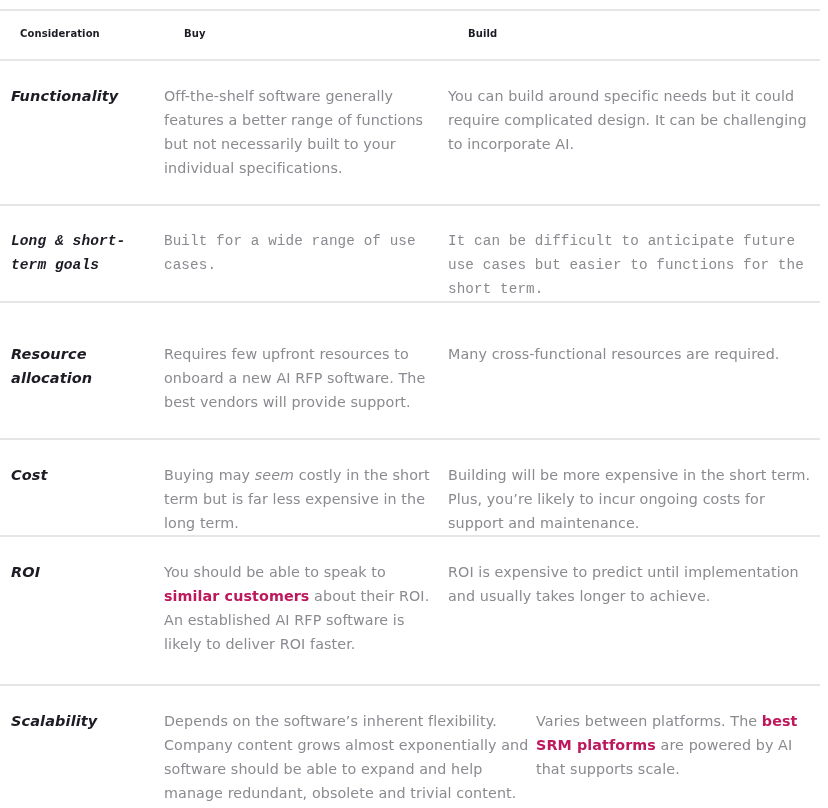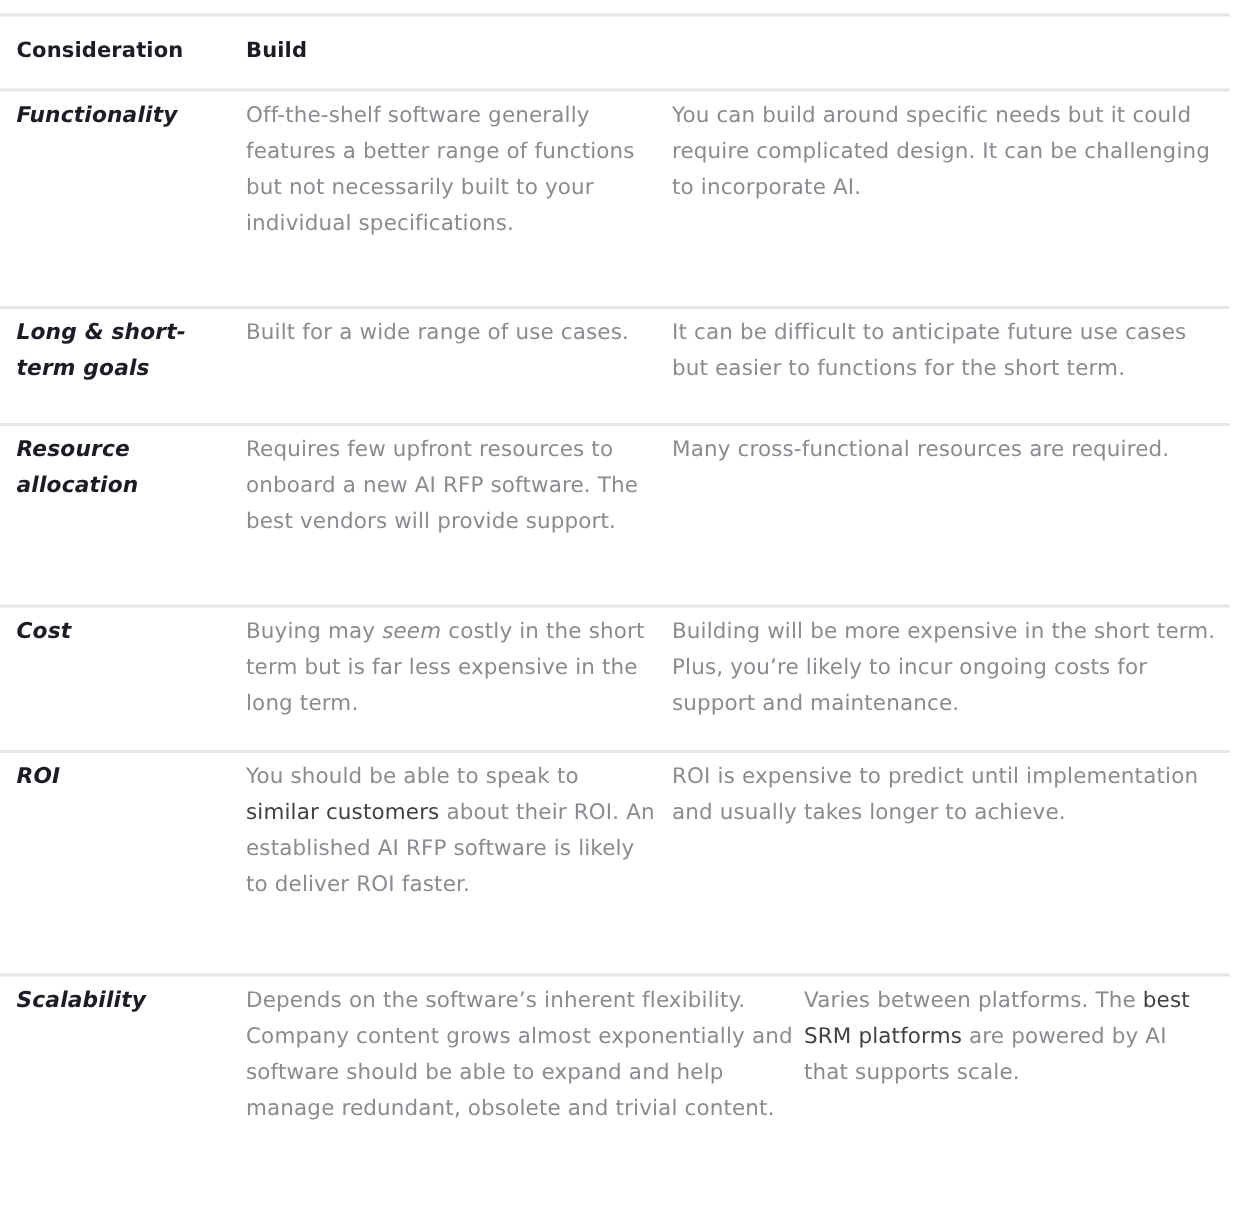--- a/index.html
+++ b/index.html
@@ -24,76 +24,78 @@
   .row {
     display: flex;
     border-bottom: 2px solid #e6e6e8;
     box-sizing: border-box;
   }
   .row.last {
     border-bottom: none;
   }
   .cell {
     box-sizing: border-box;
-    padding-top: 4px;
+    padding-top: 23px;
     font-size: 14.3px;
     line-height: 24px;
     letter-spacing: 0.1px;
   }
   .c1 { width: 164px; padding-left: 11px; padding-right: 6px; }
   .c2 { width: 284px; padding-right: 10px; }
   .c3 { width: 372px; padding-right: 6px; }
   .header .cell {
     color: #1c1c24;
     font-weight: 600;
-    font-size: 14px;
+    font-size: 10px;
     padding-top: 11px;
     padding-bottom: 13px;
+    padding-left: 20px;
   }
   .consideration {
     color: #1c1c24;
     font-style: italic;
     font-weight: 700;
     font-size: 14.5px;
   }
   .body-text {
     color: #8a8a90;
     font-weight: 400;
   }
   .link {
-    color: #404040;
-    font-weight: 400;
+    color: #be185d;
+    font-weight: 700;
     text-decoration: none;
     cursor: pointer;
   }
   .em { font-style: italic; }
 </style>
 </head>
 <body>
 
 <div class="table">
 
   <div class="row header" style="height:50px;">
     <div class="cell c1">Consideration</div>
+    <div class="cell c2">Buy</div>
     <div class="cell c3">Build</div>
   </div>
 
   <div class="row" style="height:145px;">
     <div class="cell c1 consideration">Functionality</div>
     <div class="cell c2 body-text">Off-the-shelf software generally features a better range of functions but not necessarily built to your individual specifications.</div>
     <div class="cell c3 body-text">You can build around specific needs but it could require complicated design. It can be challenging to incorporate AI.</div>
   </div>
 
-  <div class="row" style="height:78px;">
+  <div class="row" style="height:97px;font-family:Liberation Mono, monospace;">
     <div class="cell c1 consideration">Long &amp; short-term goals</div>
     <div class="cell c2 body-text">Built for a wide range of use cases.</div>
     <div class="cell c3 body-text">It can be difficult to anticipate future use cases but easier to functions for the short term.</div>
   </div>
 
-  <div class="row" style="height:121px;">
+  <div class="row" style="height:121px;margin-top:16px;">
     <div class="cell c1 consideration">Resource allocation</div>
     <div class="cell c2 body-text">Requires few upfront resources to onboard a new AI RFP software. The best vendors will provide support.</div>
     <div class="cell c3 body-text">Many cross-functional resources are required.</div>
   </div>
 
   <div class="row" style="height:97px;justify-content:flex-end;">
     <div class="cell c1 consideration">Cost</div>
     <div class="cell c2 body-text"><span>Buying may </span><span class="em">seem</span><span> costly in the short term but is far less expensive in the long term.</span></div>
     <div class="cell c3 body-text">Building will be more expensive in the short term. Plus, you’re likely to incur ongoing costs for support and maintenance.</div>
   </div>

